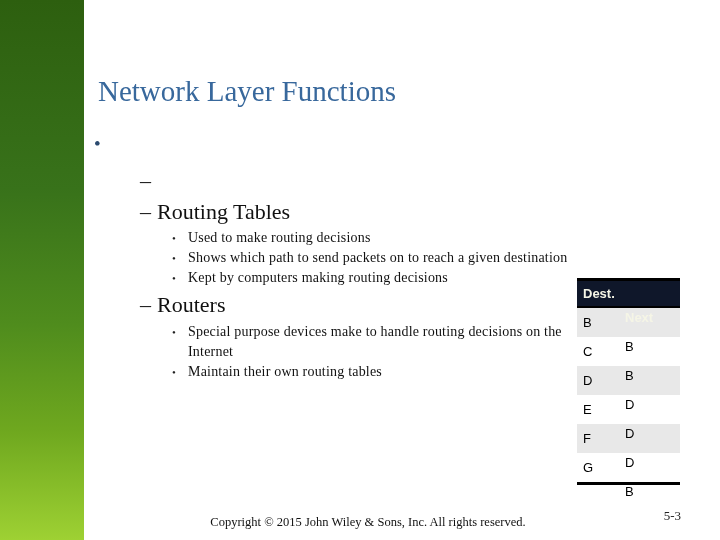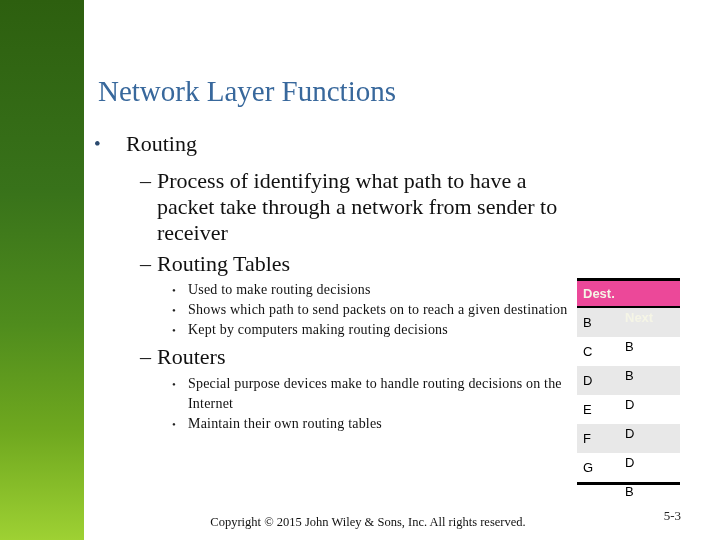--- a/index.html
+++ b/index.html
@@ -62,21 +62,21 @@
     position: absolute;
     left: 577px; top: 278px;
     width: 103px;
     border-top: 3px solid #000000;
     border-bottom: 3px solid #000000;
     font-family: "Liberation Sans", sans-serif;
   }
   .thead {
     display: flex; align-items: center;
     height: 25px;
-    background: #ec4899;
+    background: #0f172a;
     border-bottom: 2px solid #000000;
     color: #f5f5e6;
     font-weight: bold;
     font-size: 13px;
   }
   .trow {
     display: flex; align-items: center;
     height: 29px;
     font-size: 13px;
     color: #000000;
@@ -104,25 +104,23 @@
 </head>
 <body>
 
 <div class="sidebar"></div>
 
 <div class="slide-title">Network Layer Functions</div>
 
 <div class="content">
   <div class="li l1">
     <span class="marker">•</span>
-    <span class="txt">Routing</span>
   </div>
   <div class="li l2 gap-a">
     <span class="marker">–</span>
-    <span class="txt">Process of identifying what path to have a packet take through a network from sender to receiver</span>
   </div>
   <div class="li l2 gap-b">
     <span class="marker">–</span>
     <span class="txt">Routing Tables</span>
   </div>
   <div class="li l3 gap-c">
     <span class="marker">•</span>
     <span class="txt">Used to make routing decisions</span>
   </div>
   <div class="li l3">

